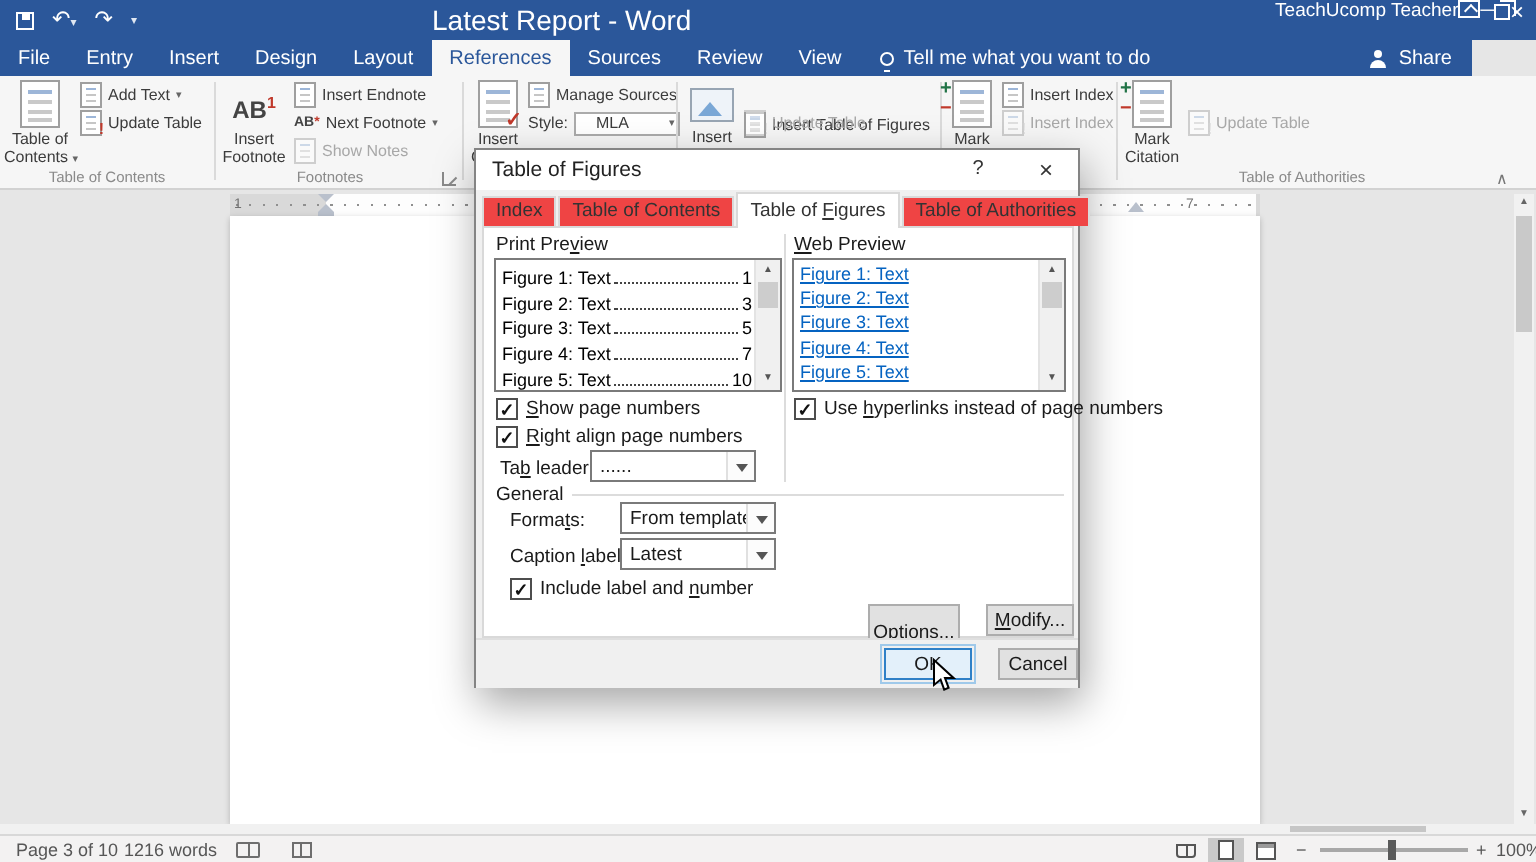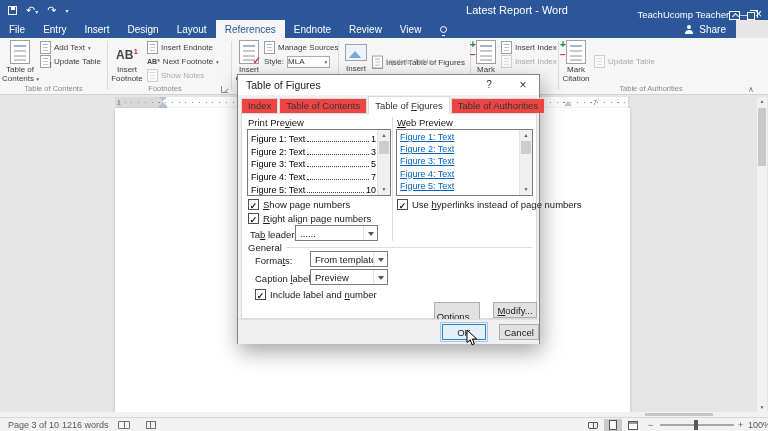--- a/index.html
+++ b/index.html
@@ -5,22 +5,22 @@
   html,body{margin:0;padding:0;background:#fff}
   *{box-sizing:border-box;font-family:"Liberation Sans",sans-serif}
   .app{position:relative;width:768px;height:431px;background:#e6e6e6;overflow:hidden;font-size:10px;color:#333}
   
   .titlebar{position:absolute;left:0;top:0;width:768px;height:20px;background:#2b579a;color:#fff}
   .qat{position:absolute;left:8px;top:0;height:20px;display:flex;align-items:center;gap:9px}
   .floppy{width:9px;height:9px;border:1px solid #fff;position:relative;display:inline-block}
   .floppy::after{content:"";position:absolute;left:2px;top:0;width:4px;height:3px;background:#fff}
   .qat .g{font-size:11px;line-height:11px;color:#fff}
   .qat .c{font-size:6px;color:#dfe7f2}
-  .tb-title{position:absolute;left:216px;right:200px;top:0;height:20px;text-align:right;line-height:20px;font-size:11px;color:#fff}
-  .tb-right{position:absolute;right:6px;top:0;height:20px;display:flex;align-items:flex-end;font-size:9.5px}
+  .tb-title{position:absolute;left:216px;right:200px;top:0;height:20px;text-align:left;line-height:20px;font-size:14px;color:#fff}
+  .tb-right{position:absolute;right:6px;top:0;height:20px;display:flex;align-items:flex-start;font-size:9.5px}
   .ribopt{width:11px;height:9px;border:1px solid #fff;position:relative;display:inline-block}
   .ribopt::after{content:"";position:absolute;left:3px;top:2px;width:4px;height:4px;border-left:1px solid #fff;border-top:1px solid #fff;transform:rotate(45deg)}
   .restore{width:8px;height:8px;border:1px solid #fff;position:relative;display:inline-block;margin-top:2px}
   .restore::before{content:"";position:absolute;left:2px;top:-3px;width:7px;height:7px;border-top:1px solid #fff;border-right:1px solid #fff}
   .winx{font-size:12px;line-height:12px}
   
   .tabrow{position:absolute;left:0;top:20px;width:736px;height:18px;background:#2b579a;display:flex;color:#fff;font-size:10px}
   .rtab{padding:0 9px;display:flex;align-items:center;white-space:nowrap}
   .rtab.active{background:#f6f6f6;color:#2b579a}
   .tellme{display:flex;align-items:center;gap:5px;padding:0 10px}
@@ -48,21 +48,21 @@
   .bpg::before{content:"";position:absolute;left:3px;right:3px;top:4px;height:2px;background:#9db6d8;box-shadow:0 5px 0 #c9c9c9,0 10px 0 #c9c9c9,0 14px 0 #c9c9c9}
   .bpg .bd{position:absolute;right:-3px;bottom:-2px;font-weight:bold;font-size:10px;line-height:9px;color:#c0392b}
   .bpg .pl{position:absolute;left:-7px;top:-1px;font-weight:bold;font-size:10px;line-height:9px;color:#217346}
   .bpg .mi{position:absolute;left:-7px;top:9px;font-weight:bold;font-size:10px;line-height:9px;color:#c0392b}
   .abbig{font-size:12px;font-weight:bold;color:#444;line-height:24px;height:25px}
   .abbig sup{color:#c0392b;font-size:8px}
   .absm{font-size:7px;font-weight:bold;color:#444;flex:none}
   .absm .ast{color:#c0392b}
   .bimg{width:22px;height:17px;border:1px solid #98a5b3;background:#eef3f9;position:relative;margin:4px auto 3px}
   .bimg::before{content:"";position:absolute;left:3px;bottom:2px;border-left:6px solid transparent;border-right:6px solid transparent;border-bottom:7px solid #7aa7d6}
-  .minidd{display:inline-flex;align-items:center;border:1px solid #ababab;background:#fff;height:12px;padding:0 2px 0 0;gap:20px}
+  .minidd{display:inline-flex;align-items:center;border:1px solid #ababab;background:#fff;height:12px;padding:0 2px 0 10px;gap:20px}
   .launcher{position:absolute;width:7px;height:7px;border-left:1px solid #8a8a8a;border-bottom:1px solid #8a8a8a}
   .launcher::after{content:"";position:absolute;right:-1px;bottom:1px;width:5px;height:1px;background:#8a8a8a;transform:rotate(-45deg)}
   .collapse{position:absolute;left:748px;top:47px;font-size:8px;color:#777}
   
   .ruler{position:absolute;left:115px;top:97px;width:515px;height:11px;background:#d9d9d9}
   .ruler .white{position:absolute;left:48px;top:0;width:465px;height:11px;background:#fdfdfd}
   .ruler .ticks{position:absolute;left:3px;right:3px;top:5px;height:1px;background-image:repeating-linear-gradient(90deg,#8f8f8f 0 1px,transparent 1px 6.75px)}
   .rnum{position:absolute;top:1px;font-size:7px;color:#707070;line-height:9px}
   .mk{position:absolute;width:0;height:0}
   .mk.t1{left:44px;top:0;border-left:4px solid transparent;border-right:4px solid transparent;border-top:4px solid #b9c0cc}
@@ -148,25 +148,26 @@
     </div>
   </div>
 
   <div class="tabrow">
     <div class="rtab">File</div>
     <div class="rtab">Entry</div>
     <div class="rtab">Insert</div>
     <div class="rtab">Design</div>
     <div class="rtab">Layout</div>
     <div class="rtab active">References</div>
-    <div class="rtab">Endnote</div>
+    <div class="rtab">Sources</div>
     <div class="rtab">Review</div>
     <div class="rtab">View</div>
     <div class="tellme">
       <span class="bulb"></span>
+      <span>Tell me what you want to do</span>
     </div>
     <div class="share">
       <span class="person"></span>
       <span>Share</span>
     </div>
   </div>
 
   <div class="ribbon">
 
     <div class="bigbtn" style="left:2px;width:36px">
@@ -420,21 +421,21 @@
       <span class="plabel" style="left:6px;top:128px">General</span>
       <div class="hr" style="left:44px;top:133px;width:246px"></div>
 
       <span class="plabel" style="left:13px;top:141px">Forma<u>t</u>s:</span>
       <div class="dd" style="left:68px;top:137px;width:78px;height:16px">
         <span class="val">From template</span>
           <span class="ab"></span>
       </div>
       <span class="plabel" style="left:13px;top:159px">Caption <u>l</u>abel:</span>
       <div class="dd" style="left:68px;top:155px;width:78px;height:16px">
-        <span class="val">Preview</span>
+        <span class="val">Latest</span>
           <span class="ab"></span>
       </div>
       <div class="chk" style="left:13px;top:175px">
         <span class="box"><span>✓</span></span>
         <span>Include label and <u>n</u>umber</span>
       </div>
 
       <div class="btn" style="left:192px;top:188px;width:46px;height:29px">
           <span><u>O</u>ptions...</span>
         </div>

